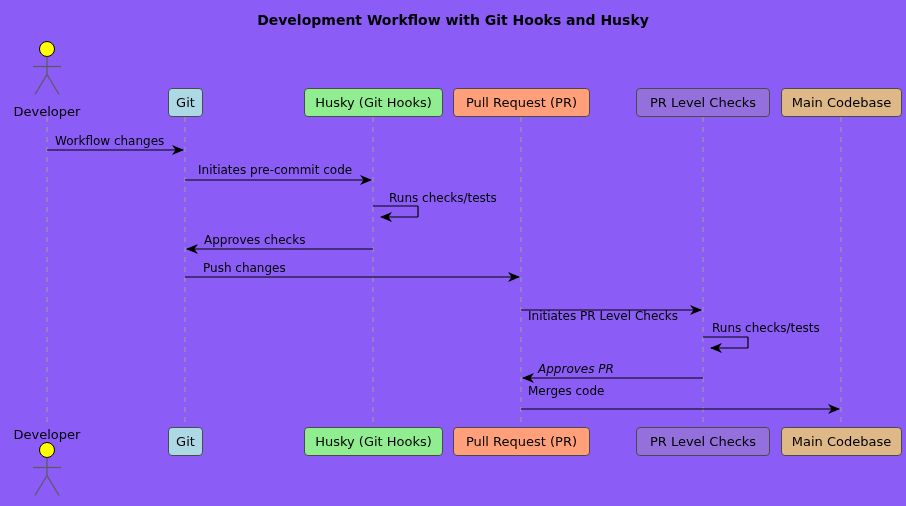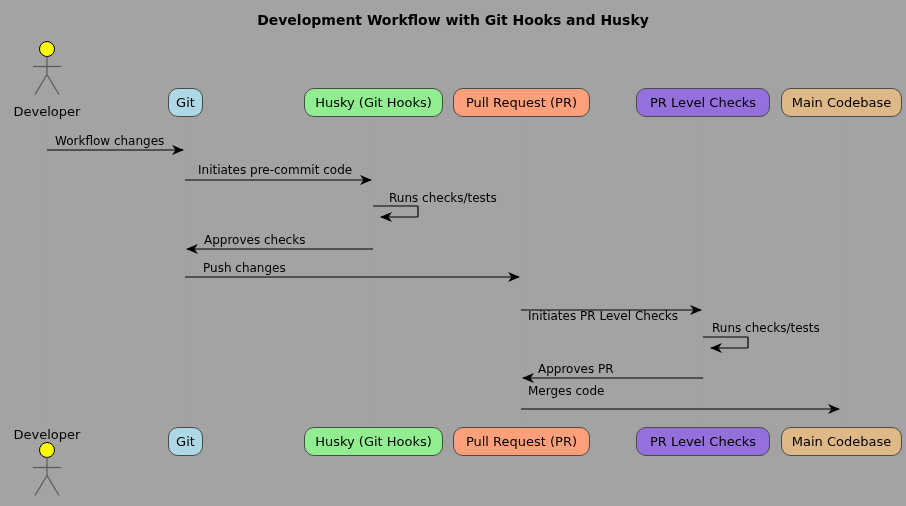--- a/index.html
+++ b/index.html
@@ -8,21 +8,21 @@
     padding: 0;
     background: #ffffff;
   }
   body {
     font-family: "DejaVu Sans", sans-serif;
   }
   #canvas {
     position: relative;
     width: 906px;
     height: 506px;
-    background: #a3a3a3;
+    background: #8b5cf6;
     overflow: hidden;
   }
   #svg-layer {
     position: absolute;
     left: 0;
     top: 0;
     width: 906px;
     height: 506px;
   }
   .diagram-title {
@@ -34,21 +34,21 @@
     font-size: 14px;
     font-weight: bold;
     color: #000000;
     font-family: "DejaVu Sans", sans-serif;
     white-space: nowrap;
   }
   .participant-box {
     position: absolute;
     box-sizing: border-box;
     border: 1px solid #4a4a4a;
-    border-radius: 10px;
+    border-radius: 4px;
     display: flex;
     align-items: center;
     justify-content: center;
     font-size: 13px;
     color: #000000;
     font-family: "DejaVu Sans", sans-serif;
     white-space: nowrap;
     line-height: 1;
   }
   .actor-label {
@@ -158,17 +158,17 @@
       <div class="actor-label" style="left: -3px; top: 427px; width: 100px;">Developer</div>
     </div>
   <div id="message-labels">
       <div class="msg-label" style="left: 55px; top: 134px;">Workflow changes</div>
       <div class="msg-label" style="left: 198px; top: 163px;">Initiates pre-commit code</div>
       <div class="msg-label" style="left: 389px; top: 191px;">Runs checks/tests</div>
       <div class="msg-label" style="left: 204px; top: 233px;">Approves checks</div>
       <div class="msg-label" style="left: 203px; top: 261px;">Push changes</div>
       <div class="msg-label" style="left: 528px; top: 293px; margin-top: 16px;">Initiates PR Level Checks</div>
       <div class="msg-label" style="left: 712px; top: 321px;">Runs checks/tests</div>
-      <div class="msg-label" style="left: 538px; top: 362px;">Approves PR</div>
+      <div class="msg-label" style="left: 538px; top: 362px; font-style: italic;">Approves PR</div>
       <div class="msg-label" style="left: 528px; top: 384px;">Merges code</div>
     </div>
 
 </div>
 
 </body></html>

